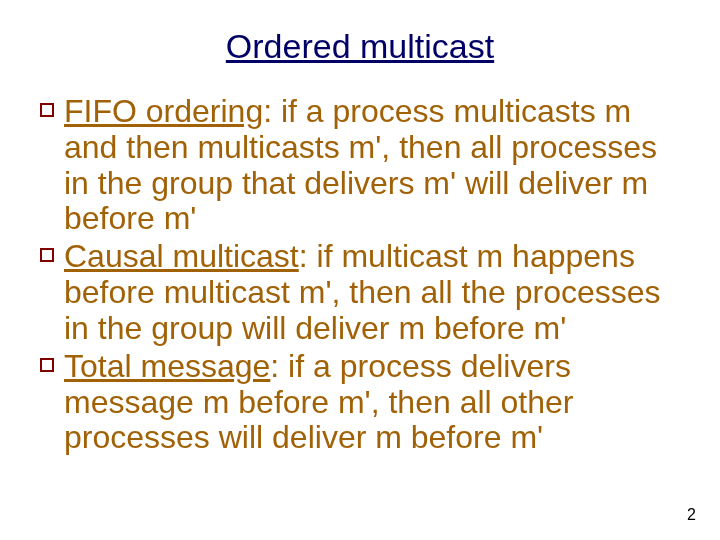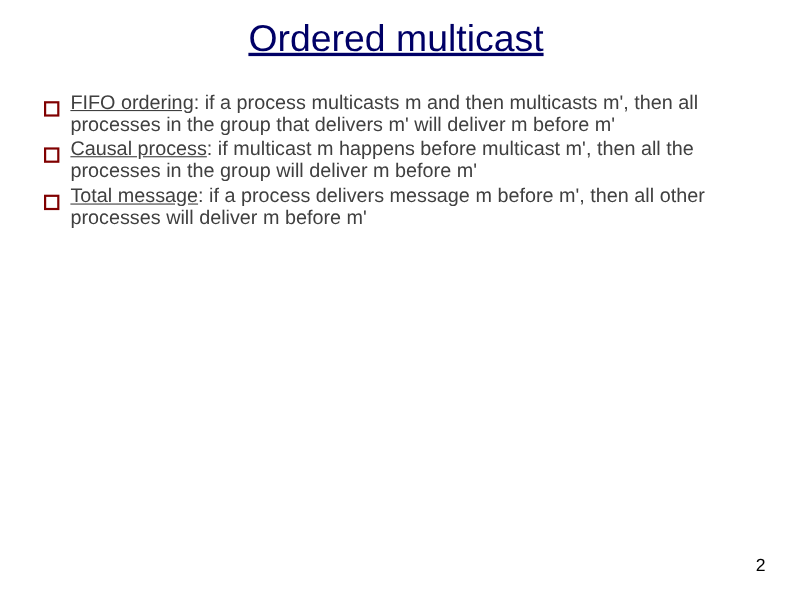--- a/index.html
+++ b/index.html
@@ -10,34 +10,34 @@
     background: #ffffff;
     font-family: "Comic Sans MS", "Comic Sans", cursive, sans-serif;
     color: #000;
     overflow: hidden;
   }
   .slide {
     position: relative;
     width: 720px;
     height: 540px;
     box-sizing: border-box;
-    padding: 8px 40px 0 40px;
+    padding: 19px 40px 0 40px;
   }
   .title {
     text-align: center;
     font-size: 34px;
     color: #000066;
     text-decoration: underline;
     font-weight: normal;
     margin: 8px 0 28px 0;
   }
   .body {
-    font-size: 18px;
+    font-size: 32px;
     line-height: 1.12;
-    color: #404040;
+    color: #a16207;
   }
   .bullet {
     display: flex;
     align-items: flex-start;
     margin: 0 0 2px 0;
   }
   .bmrk {
     flex: 0 0 auto;
     width: 14px;
     height: 14px;
@@ -73,21 +73,21 @@
     <div class="bullet">
       <div class="bmrk"></div>
       <div class="btxt">
         <span class="u">FIFO ordering</span><span>: if a process multicasts m and then multicasts m', then all processes in the group that delivers m' will deliver m before m'</span>
       </div>
     </div>
 
     <div class="bullet">
       <div class="bmrk"></div>
       <div class="btxt">
-        <span class="u">Causal process</span><span>: if multicast m happens before multicast m', then all the processes in the group will deliver m before m'</span>
+        <span class="u">Causal multicast</span><span>: if multicast m happens before multicast m', then all the processes in the group will deliver m before m'</span>
       </div>
     </div>
 
     <div class="bullet">
       <div class="bmrk"></div>
       <div class="btxt">
         <span class="u">Total message</span><span>: if a process delivers message m before m', then all other processes will deliver m before m'</span>
       </div>
     </div>
 

